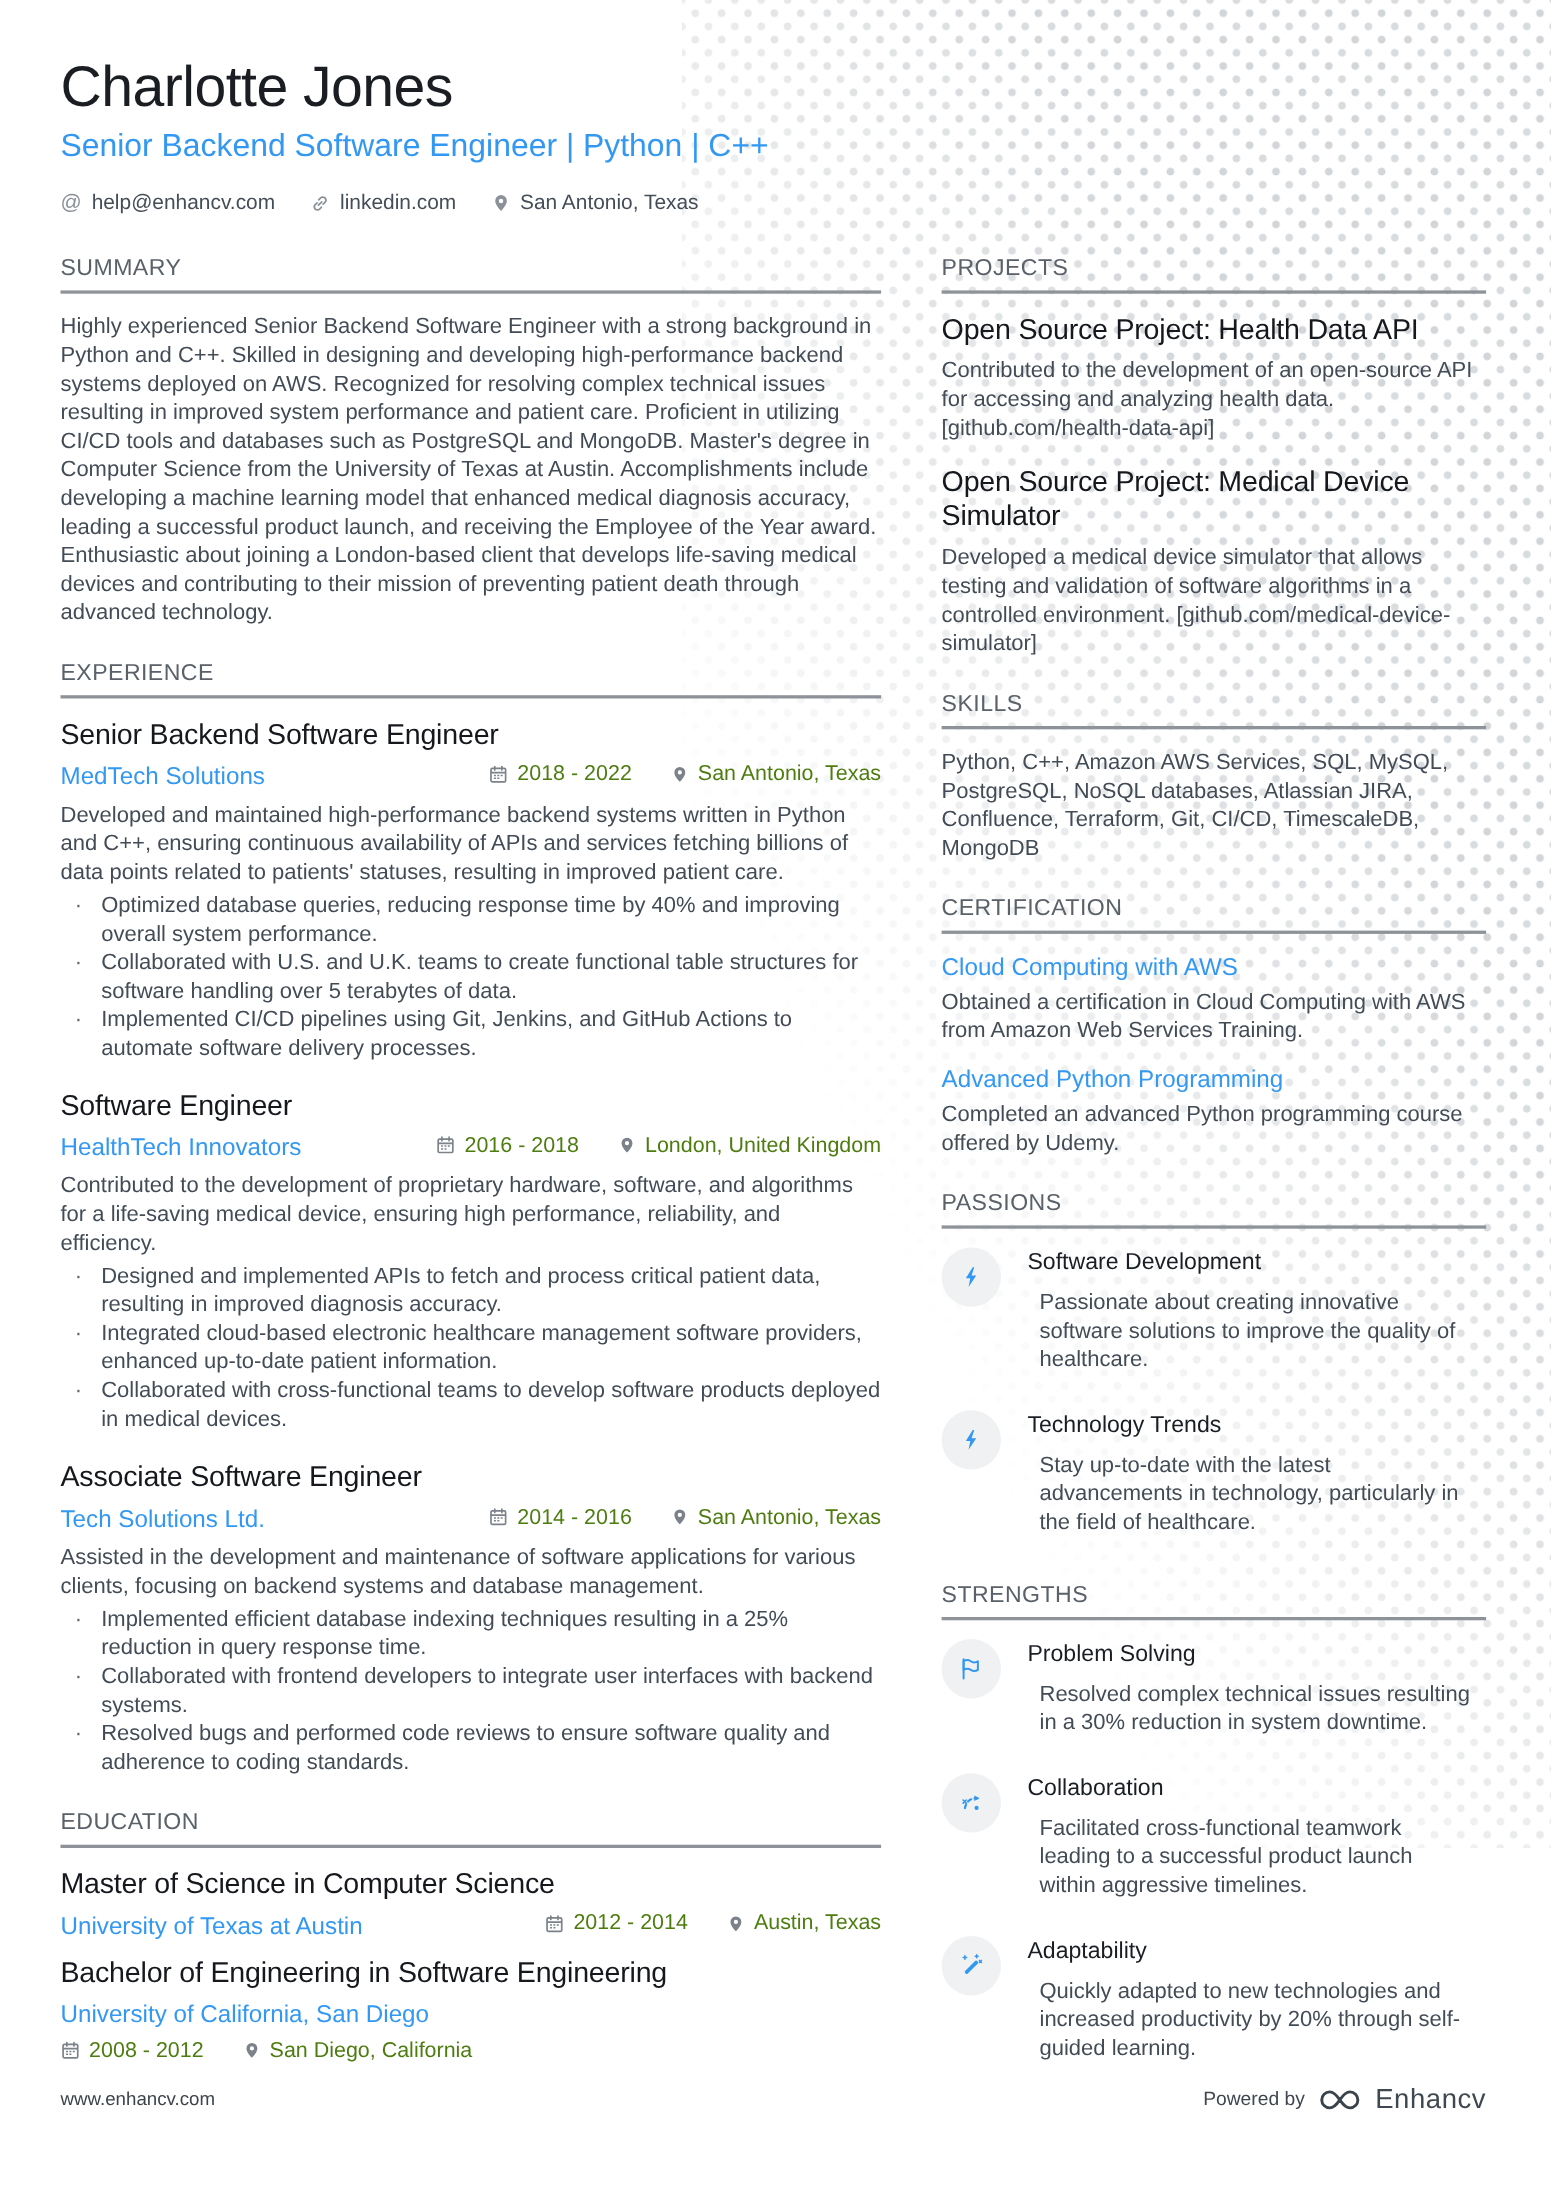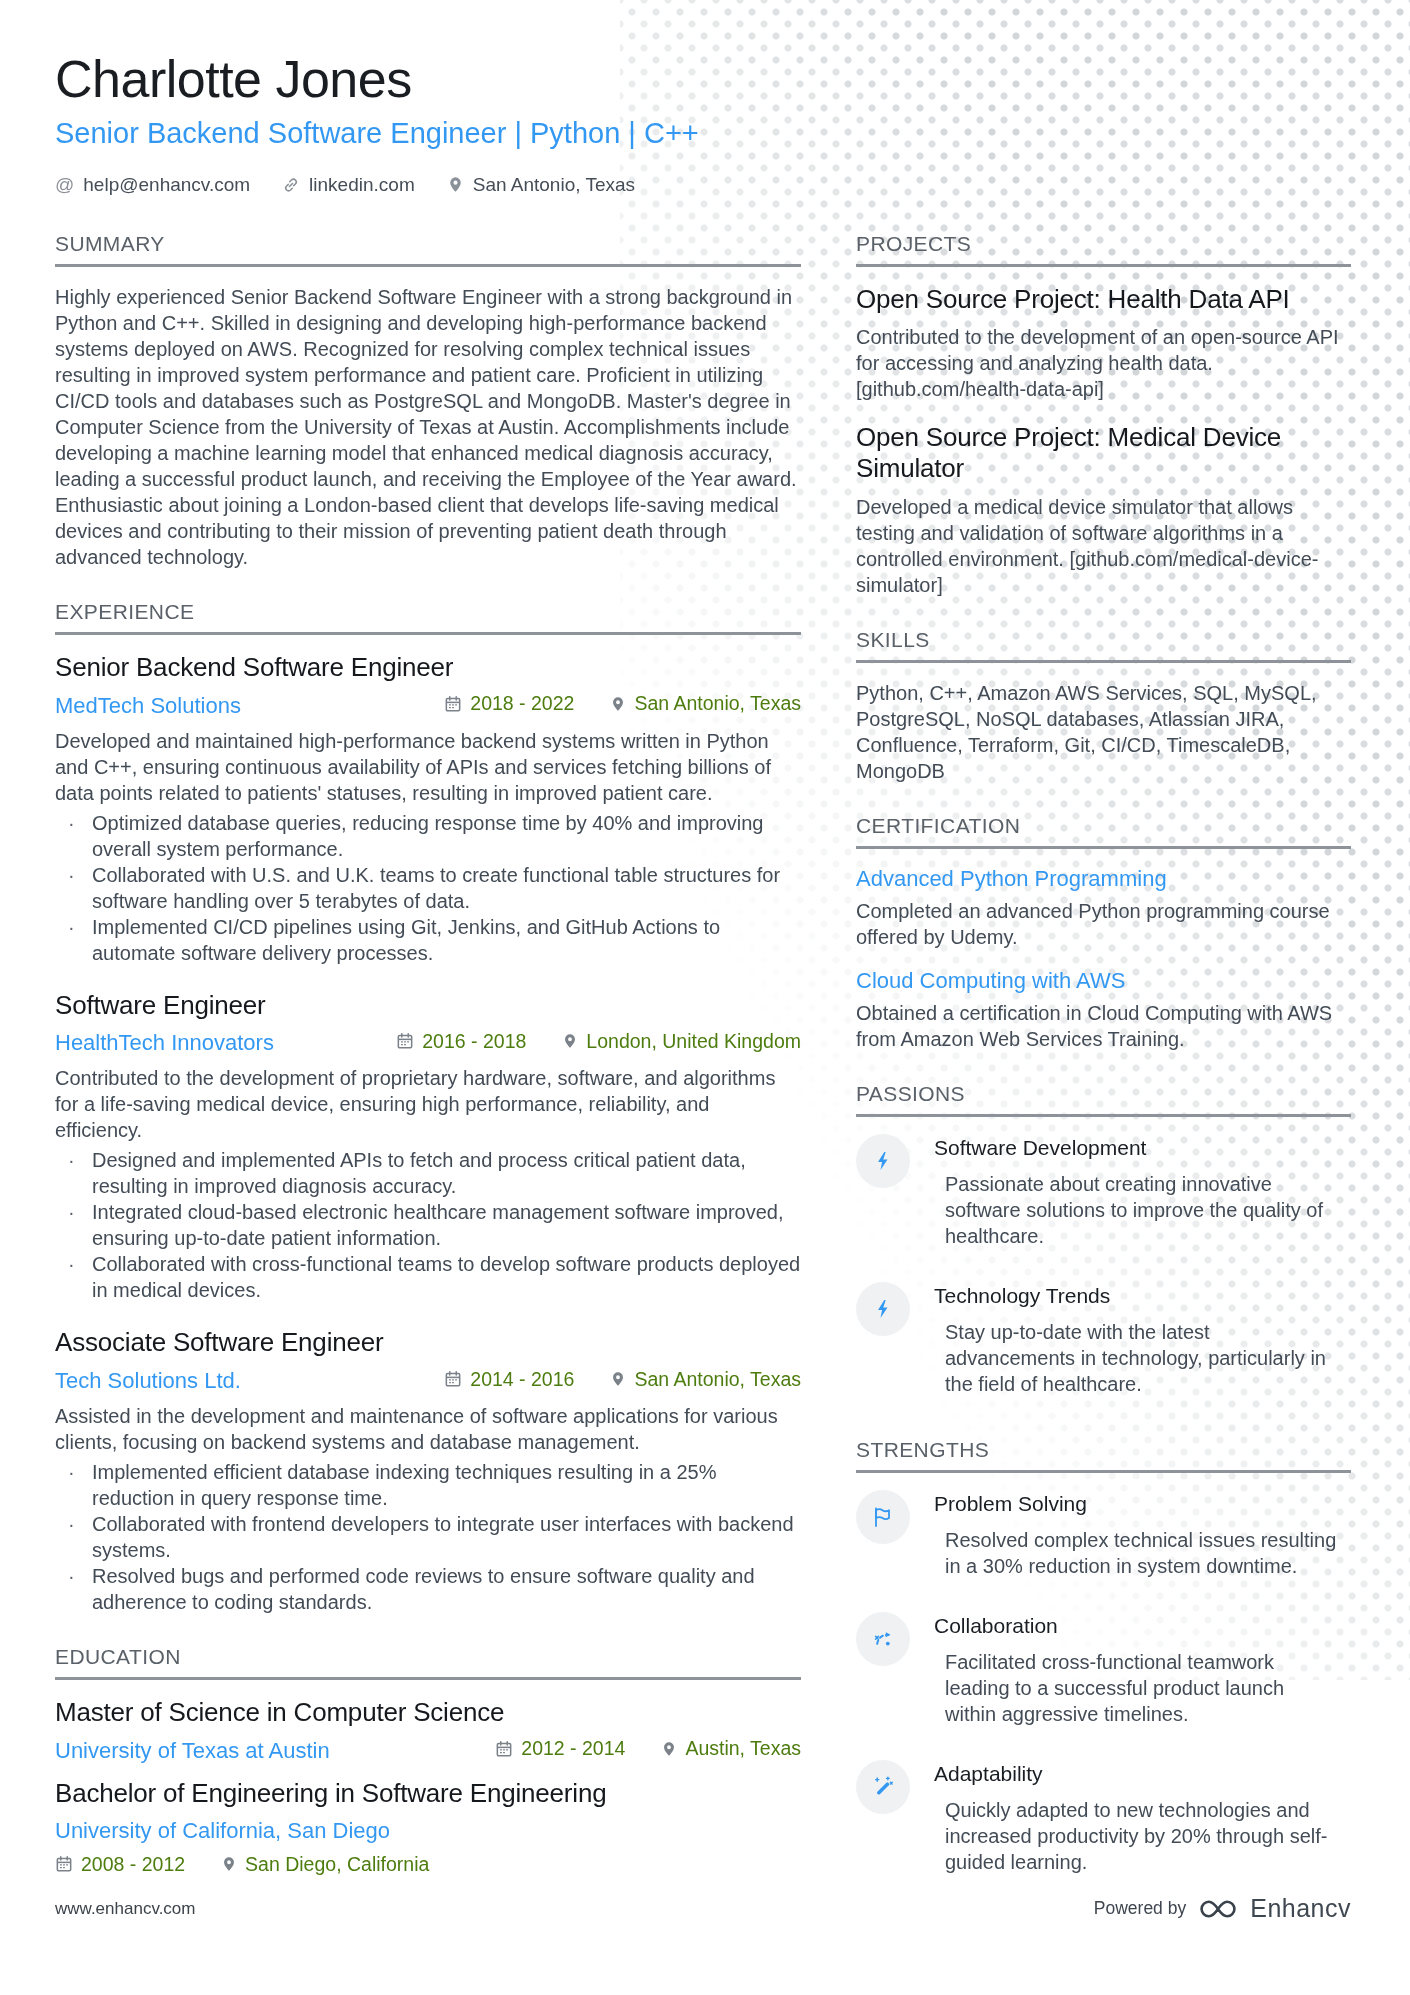--- a/index.html
+++ b/index.html
@@ -164,21 +164,21 @@
                   <svg width="16" height="16" viewBox="0 0 20 20">
                       <path d="M10 1.6a6.2 6.2 0 0 0-6.2 6.2C3.8 12.4 10 18.4 10 18.4s6.2-6 6.2-10.6A6.2 6.2 0 0 0 10 1.6zm0 8.6a2.4 2.4 0 1 1 0-4.8 2.4 2.4 0 0 1 0 4.8z" fill="#7b828a"></path>
                     </svg>
                   <span>London, United Kingdom</span>
                 </span>
               </span>
             </div>
             <p class="body-txt">Contributed to the development of proprietary hardware, software, and algorithms for a life-saving medical device, ensuring high performance, reliability, and efficiency.</p>
             <ul class="bullets">
               <li>Designed and implemented APIs to fetch and process critical patient data, resulting in improved diagnosis accuracy.</li>
-              <li>Integrated cloud-based electronic healthcare management software improved, ensuring up-to-date patient information.</li>
+              <li>Integrated cloud-based electronic healthcare management software providers, enhanced up-to-date patient information.</li>
               <li>Collaborated with cross-functional teams to develop software products deployed in medical devices.</li>
             </ul>
           </div>
 
           <div class="job">
             <h3 class="item-title">Associate Software Engineer</h3>
             <div class="comp-row">
               <a class="link">Tech Solutions Ltd.</a>
               <span class="meta">
                 <span class="meta-item">
@@ -280,26 +280,26 @@
         </section>
 
         <section>
           <div class="sec-head">SKILLS</div>
           <p class="body-txt">Python, C++, Amazon AWS Services, SQL, MySQL, PostgreSQL, NoSQL databases, Atlassian JIRA, Confluence, Terraform, Git, CI/CD, TimescaleDB, MongoDB</p>
         </section>
 
         <section>
           <div class="sec-head">CERTIFICATION</div>
           <div class="cert">
+            <a class="link">Cloud Computing with AWS</a>
+            <p class="body-txt">Obtained a certification in Cloud Computing with AWS from Amazon Web Services Training.</p>
+          </div>
+          <div class="cert">
             <a class="link">Advanced Python Programming</a>
             <p class="body-txt">Completed an advanced Python programming course offered by Udemy.</p>
-          </div>
-          <div class="cert">
-            <a class="link">Cloud Computing with AWS</a>
-            <p class="body-txt">Obtained a certification in Cloud Computing with AWS from Amazon Web Services Training.</p>
           </div>
         </section>
 
         <section>
           <div class="sec-head">PASSIONS</div>
           <div class="feat">
             <span class="feat-circle">
               <svg width="22" height="22" viewBox="0 0 24 24">
                   <path d="M13.4 2.2 6.6 13.1h4.4l-1.7 8.7 7.6-11.4h-4.6l2.6-8.2z" fill="#3398f2"></path>
                 </svg>

